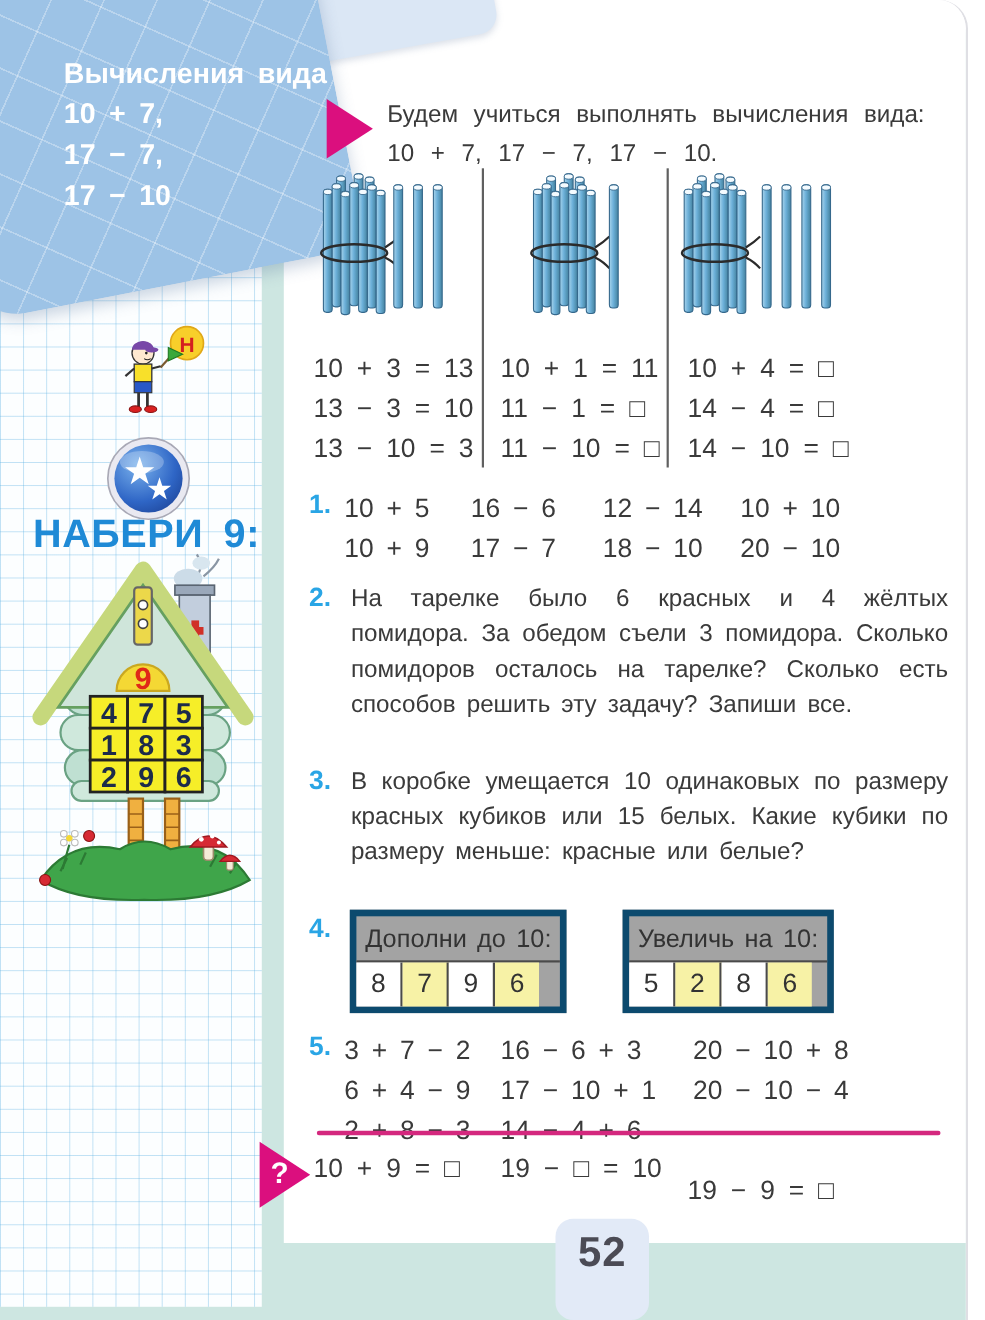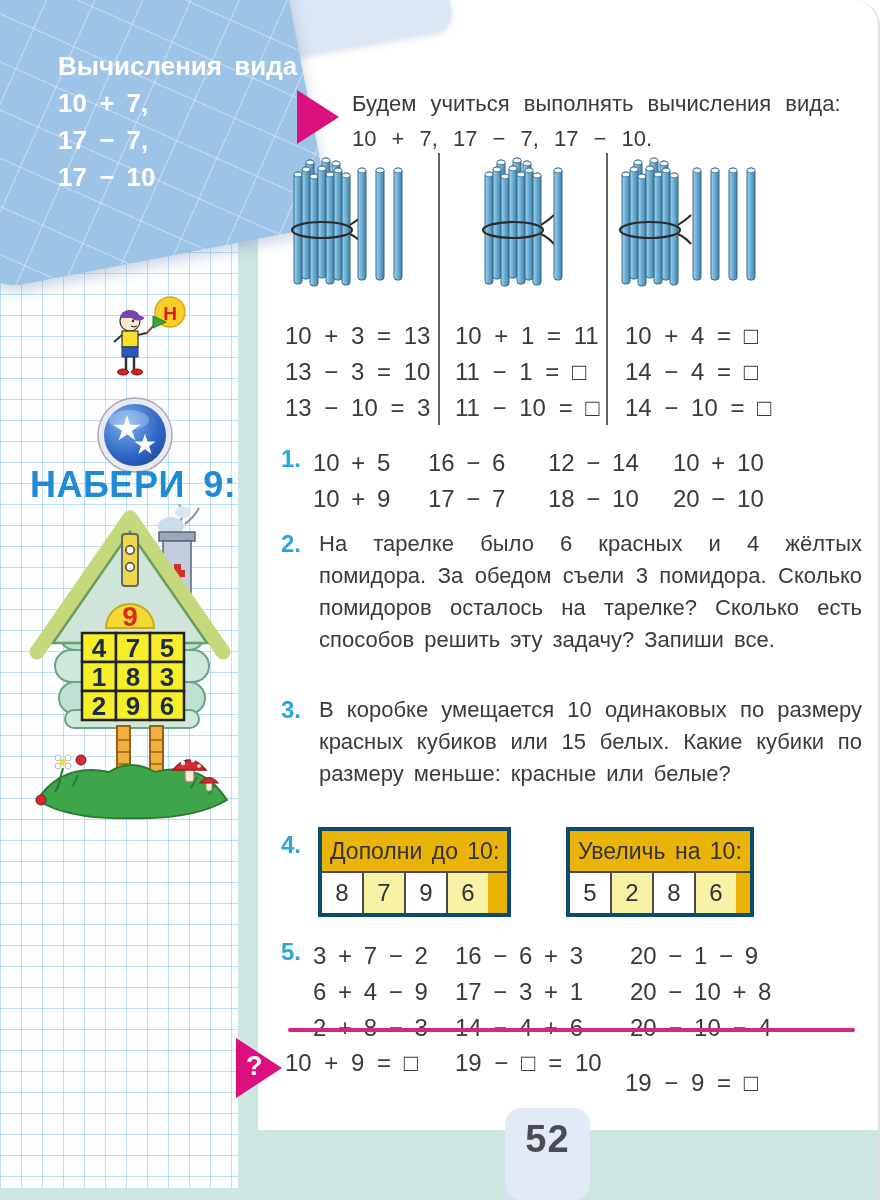--- a/index.html
+++ b/index.html
@@ -41,21 +41,21 @@
   .demo-col.c1{left:285px;} .demo-col.c2{left:455px;} .demo-col.c3{left:625px;}
   
   .ex-num{position:absolute;color:#29a5e5;font-weight:bold;font-size:24px;}
   .n1{left:281px;top:445px;} .n2{left:281px;top:530px;} .n3{left:281px;top:696px;}
   .n4{left:281px;top:831px;} .n5{left:281px;top:938px;}
   .ex1-col{position:absolute;top:445px;font-size:24px;line-height:36px;word-spacing:5px;white-space:nowrap;}
   .e1a{left:313px;} .e1b{left:428px;} .e1c{left:548px;} .e1d{left:673px;}
   .para{position:absolute;left:319px;width:543px;font-size:22px;line-height:32px;
         text-align:justify;word-spacing:4px;}
   .p2{top:528px;} .p3{top:694px;}
-  .mini-table{position:absolute;top:827px;border:4px solid #0c4a6e;background:#eab308;}
+  .mini-table{position:absolute;top:827px;border:6px solid #0c4a6e;background:#a3a3a3;}
   .mt1{left:318px;} .mt2{left:566px;}
   .mt-head{height:40px;line-height:40px;text-align:center;font-size:23px;padding:0 8px;
            border-bottom:2px solid #4a4a4a;white-space:nowrap;word-spacing:3px;color:#333;}
   .mt-cells{display:flex;}
   .mt-cell{width:40px;height:40px;line-height:40px;text-align:center;font-size:24px;color:#333;
            background:#ffffff;border-right:2px solid #4a4a4a;}
   .mt-cell:last-child{border-right:none;}
   .mt-cell.hl{background:#f7f2a6;}
   .ex5-col{position:absolute;top:938px;font-size:24px;line-height:36px;word-spacing:5px;white-space:nowrap;}
   .e5a{left:313px;} .e5b{left:455px;} .e5c{left:630px;}
@@ -207,25 +207,24 @@
     </div>
 
     <div class="ex-num n5">5.</div>
     <div class="ex5-col e5a">
       <div>3 + 7 − 2</div>
       <div>6 + 4 − 9</div>
       <div>2 + 8 − 3</div>
     </div>
     <div class="ex5-col e5b">
       <div>16 − 6 + 3</div>
-      <div>17 − 3 + 1</div>
+      <div>17 − 10 + 1</div>
       <div>14 − 4 + 6</div>
     </div>
     <div class="ex5-col e5c">
-      <div>20 − 1 − 9</div>
       <div>20 − 10 + 8</div>
       <div>20 − 10 − 4</div>
     </div>
 
     <div class="rule"></div>
     <div class="tri q-tri"></div>
     <div class="q-mark">?</div>
     <div class="f-eq f1">10 + 9 = □</div>
     <div class="f-eq f2">19 − □ = 10</div>
     <div class="f-eq f3">19 − 9 = □</div>

